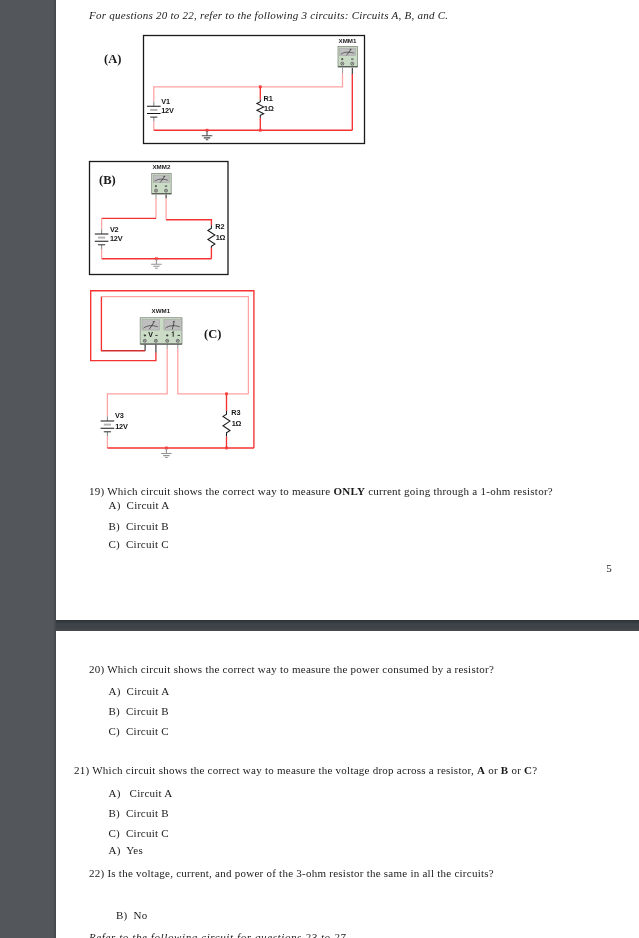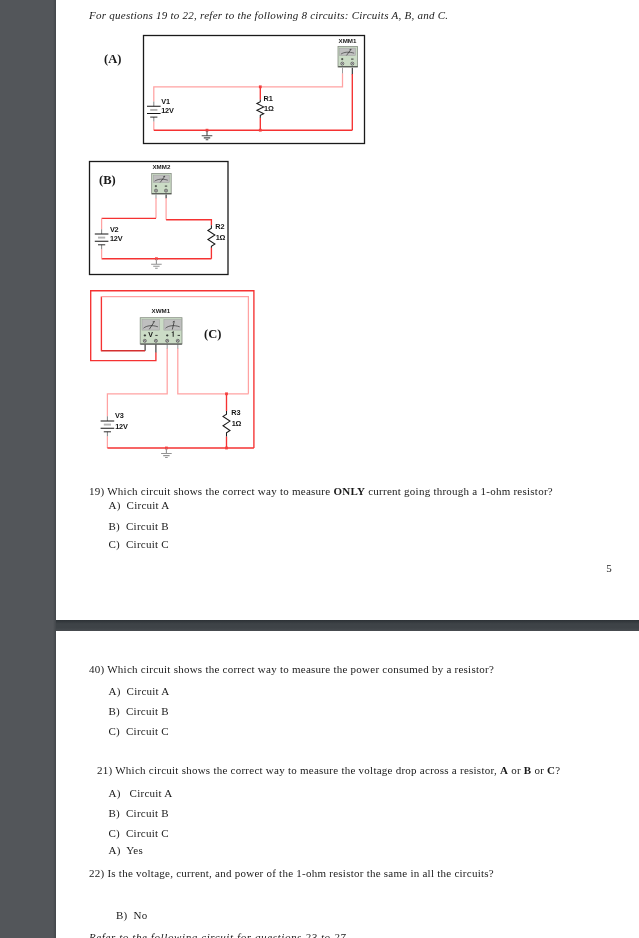--- a/index.html
+++ b/index.html
@@ -9,21 +9,21 @@
   .q{font-size:11px;line-height:13px;letter-spacing:0.25px;white-space:nowrap;}
 </style>
 </head>
 <body>
 
 <div class="abs" style="left:0;top:0;width:56px;height:938px;background:#53565a;"></div>
 <div class="abs" style="left:53px;top:0;width:3px;height:938px;background:linear-gradient(90deg,#53565a,#42464a);"></div>
 
 <div class="abs" style="left:56px;top:620px;width:583px;height:11px;background:linear-gradient(#2c3135,#3e4347 35%,#3e4347 70%,#484c50);"></div>
 
-<div class="abs q" style="left:89px;top:9.2px;font-style:italic;">For questions 19 to 22, refer to the following 8 circuits: Circuits A, B, and C.</div>
+<div class="abs q" style="left:89px;top:9.2px;font-style:italic;">For questions 20 to 22, refer to the following 3 circuits: Circuits A, B, and C.</div>
 
 <div class="abs" style="left:104px;top:52.5px;font-size:12.5px;font-weight:bold;line-height:13px;">(A)</div>
 <div class="abs" style="left:99px;top:174.2px;font-size:12.5px;font-weight:bold;line-height:13px;">(B)</div>
 <div class="abs" style="left:204px;top:328px;font-size:12.5px;font-weight:bold;line-height:13px;">(C)</div>
 
 <svg class="abs" style="left:0;top:0;" width="639" height="620" viewBox="0 0 639 620">
 <defs>
   <g id="term">
     <circle cx="0" cy="0" r="1.5" fill="#e8e8e8" stroke="#383838" stroke-width="0.65"></circle>
     <path d="M-0.9,-0.9 L0.9,0.9 M-0.9,0.9 L0.9,-0.9" stroke="#383838" stroke-width="0.5" fill="none"></path>
@@ -152,26 +152,26 @@
   <text x="231.7" y="425.5">1Ω</text>
 </g>
 </svg>
 
 <div class="abs q" style="left:89px;top:485px;">19) Which circuit shows the correct way to measure <b>ONLY</b> current going through a 1-ohm resistor?</div>
 <div class="abs q" style="left:108.5px;top:498.6px;">A)&nbsp; Circuit A</div>
 <div class="abs q" style="left:108.5px;top:519.9px;">B)&nbsp; Circuit B</div>
 <div class="abs q" style="left:108.5px;top:538.1px;">C)&nbsp; Circuit C</div>
 <div class="abs q" style="left:606.3px;top:562.3px;">5</div>
 
-<div class="abs q" style="left:89px;top:663.3px;">40) Which circuit shows the correct way to measure the power consumed by a resistor?</div>
+<div class="abs q" style="left:89px;top:663.3px;">20) Which circuit shows the correct way to measure the power consumed by a resistor?</div>
 <div class="abs q" style="left:108.5px;top:684.7px;">A)&nbsp; Circuit A</div>
 <div class="abs q" style="left:108.5px;top:704.8px;">B)&nbsp; Circuit B</div>
 <div class="abs q" style="left:108.5px;top:725px;">C)&nbsp; Circuit C</div>
 
-<div class="abs q" style="left:97px;top:764.1px;">21) Which circuit shows the correct way to measure the voltage drop across a resistor, <b>A</b> or <b>B</b> or <b>C</b>?</div>
+<div class="abs q" style="left:74px;top:764.1px;">21) Which circuit shows the correct way to measure the voltage drop across a resistor, <b>A</b> or <b>B</b> or <b>C</b>?</div>
 <div class="abs q" style="left:108.5px;top:786.9px;">A)&nbsp;&nbsp;&nbsp;Circuit A</div>
 <div class="abs q" style="left:108.5px;top:807.1px;">B)&nbsp; Circuit B</div>
 <div class="abs q" style="left:108.5px;top:827.2px;">C)&nbsp; Circuit C</div>
 
-<div class="abs q" style="left:89px;top:867px;">22) Is the voltage, current, and power of the 1-ohm resistor the same in all the circuits?</div>
+<div class="abs q" style="left:89px;top:867px;">22) Is the voltage, current, and power of the 3-ohm resistor the same in all the circuits?</div>
 <div class="abs q" style="left:108.5px;top:844px;">A)&nbsp; Yes</div>
 <div class="abs q" style="left:116px;top:908.7px;">B)&nbsp; No</div>
 <div class="abs q" style="left:89px;top:930.7px;font-style:italic;letter-spacing:0.6px;">Refer to the following circuit for questions 23 to 27.</div>
 
 </body></html>

